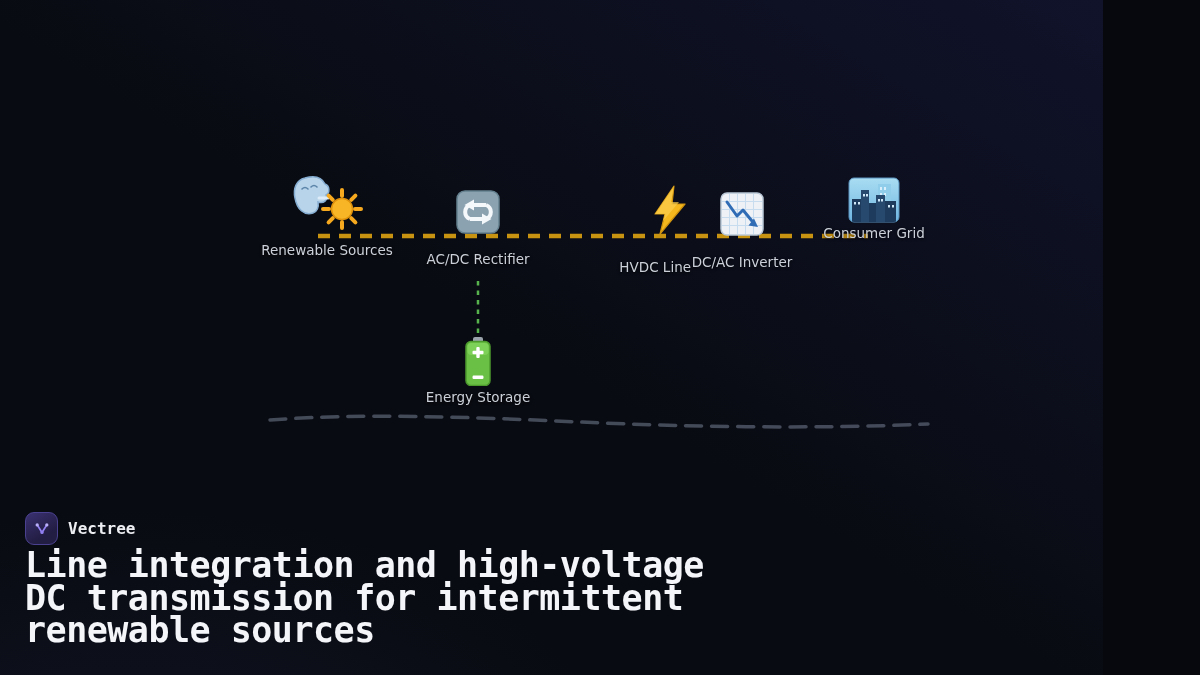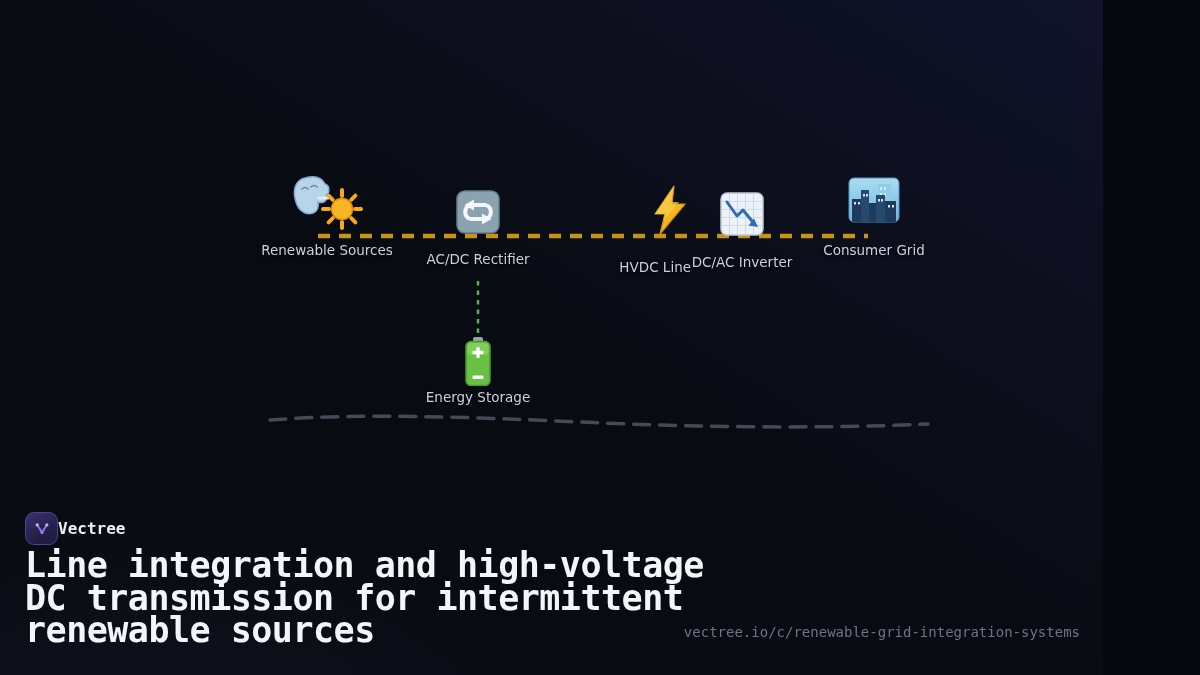--- a/index.html
+++ b/index.html
@@ -18,21 +18,21 @@
   .node { position: absolute; width: 180px; display: flex; flex-direction: column; align-items: center; }
   .icon-box { display: flex; align-items: flex-end; justify-content: center; }
   .node-label {
     font-size: 13.5px;
     color: #ccd1d9;
     text-shadow: 0 1px 3px rgba(0,0,0,.8);
     white-space: nowrap;
   }
   .brand-row {
     position: absolute; left: 25px; top: 512px;
-    display: flex; align-items: center; 
+    display: flex; align-items: center; gap: 10px;
   }
   .brand-logo {
     width: 33px; height: 33px; border-radius: 9px;
     background: linear-gradient(150deg, #3a3170 0%, #221d43 70%);
     border: 1px solid #4a4190;
     display: flex; align-items: center; justify-content: center;
   }
   .brand-name {
     font-family: "DejaVu Sans Mono", monospace;
     font-weight: bold; font-size: 16px; color: #eceef2;
@@ -161,21 +161,21 @@
             <rect x="10" y="25" width="2" height="2.5" fill="#cfe7f6"></rect>
           <rect x="15" y="17" width="2" height="2.5" fill="#cfe7f6"></rect>
             <rect x="18" y="17" width="2" height="2.5" fill="#cfe7f6"></rect>
           <rect x="30" y="22" width="2" height="2.5" fill="#cfe7f6"></rect>
             <rect x="33" y="22" width="2" height="2.5" fill="#cfe7f6"></rect>
           <rect x="40" y="28" width="2" height="2.5" fill="#cfe7f6"></rect>
             <rect x="44" y="28" width="2" height="2.5" fill="#cfe7f6"></rect>
         </g>
       </svg>
     </div>
-    <div class="node-label" style="margin-top:19px;">Consumer Grid</div>
+    <div class="node-label" style="margin-top:2px;">Consumer Grid</div>
   </div>
 
   <div class="node" style="left:388px; top:337px;">
     <div class="icon-box" style="height:49px;">
       <svg width="30" height="49" viewBox="0 0 30 49">
         <rect x="10" y="0" width="10" height="6" rx="2" fill="#9aa3ab"></rect>
         <rect x="3" y="4.5" width="24" height="44" rx="5" fill="#6abf45" stroke="#4c9a2e" stroke-width="1.5"></rect>
         <rect x="4.5" y="6" width="21" height="12" rx="4" fill="#7ed158"></rect>
         <rect x="13.3" y="10" width="3.4" height="11" rx="1" fill="#ffffff"></rect>
         <rect x="9.5" y="13.8" width="11" height="3.4" rx="1" fill="#ffffff"></rect>
@@ -196,15 +196,14 @@
     </div>
     <div class="brand-name">Vectree</div>
   </div>
 
   <div class="title-block">
     <div>Line integration and high-voltage</div>
     <div>DC transmission for intermittent</div>
     <div>renewable sources</div>
   </div>
 
-  <div class="footer-url">vectree.io/c/renewable-grid-integration-systems</div>
 
 </div>
 
 </body></html>

